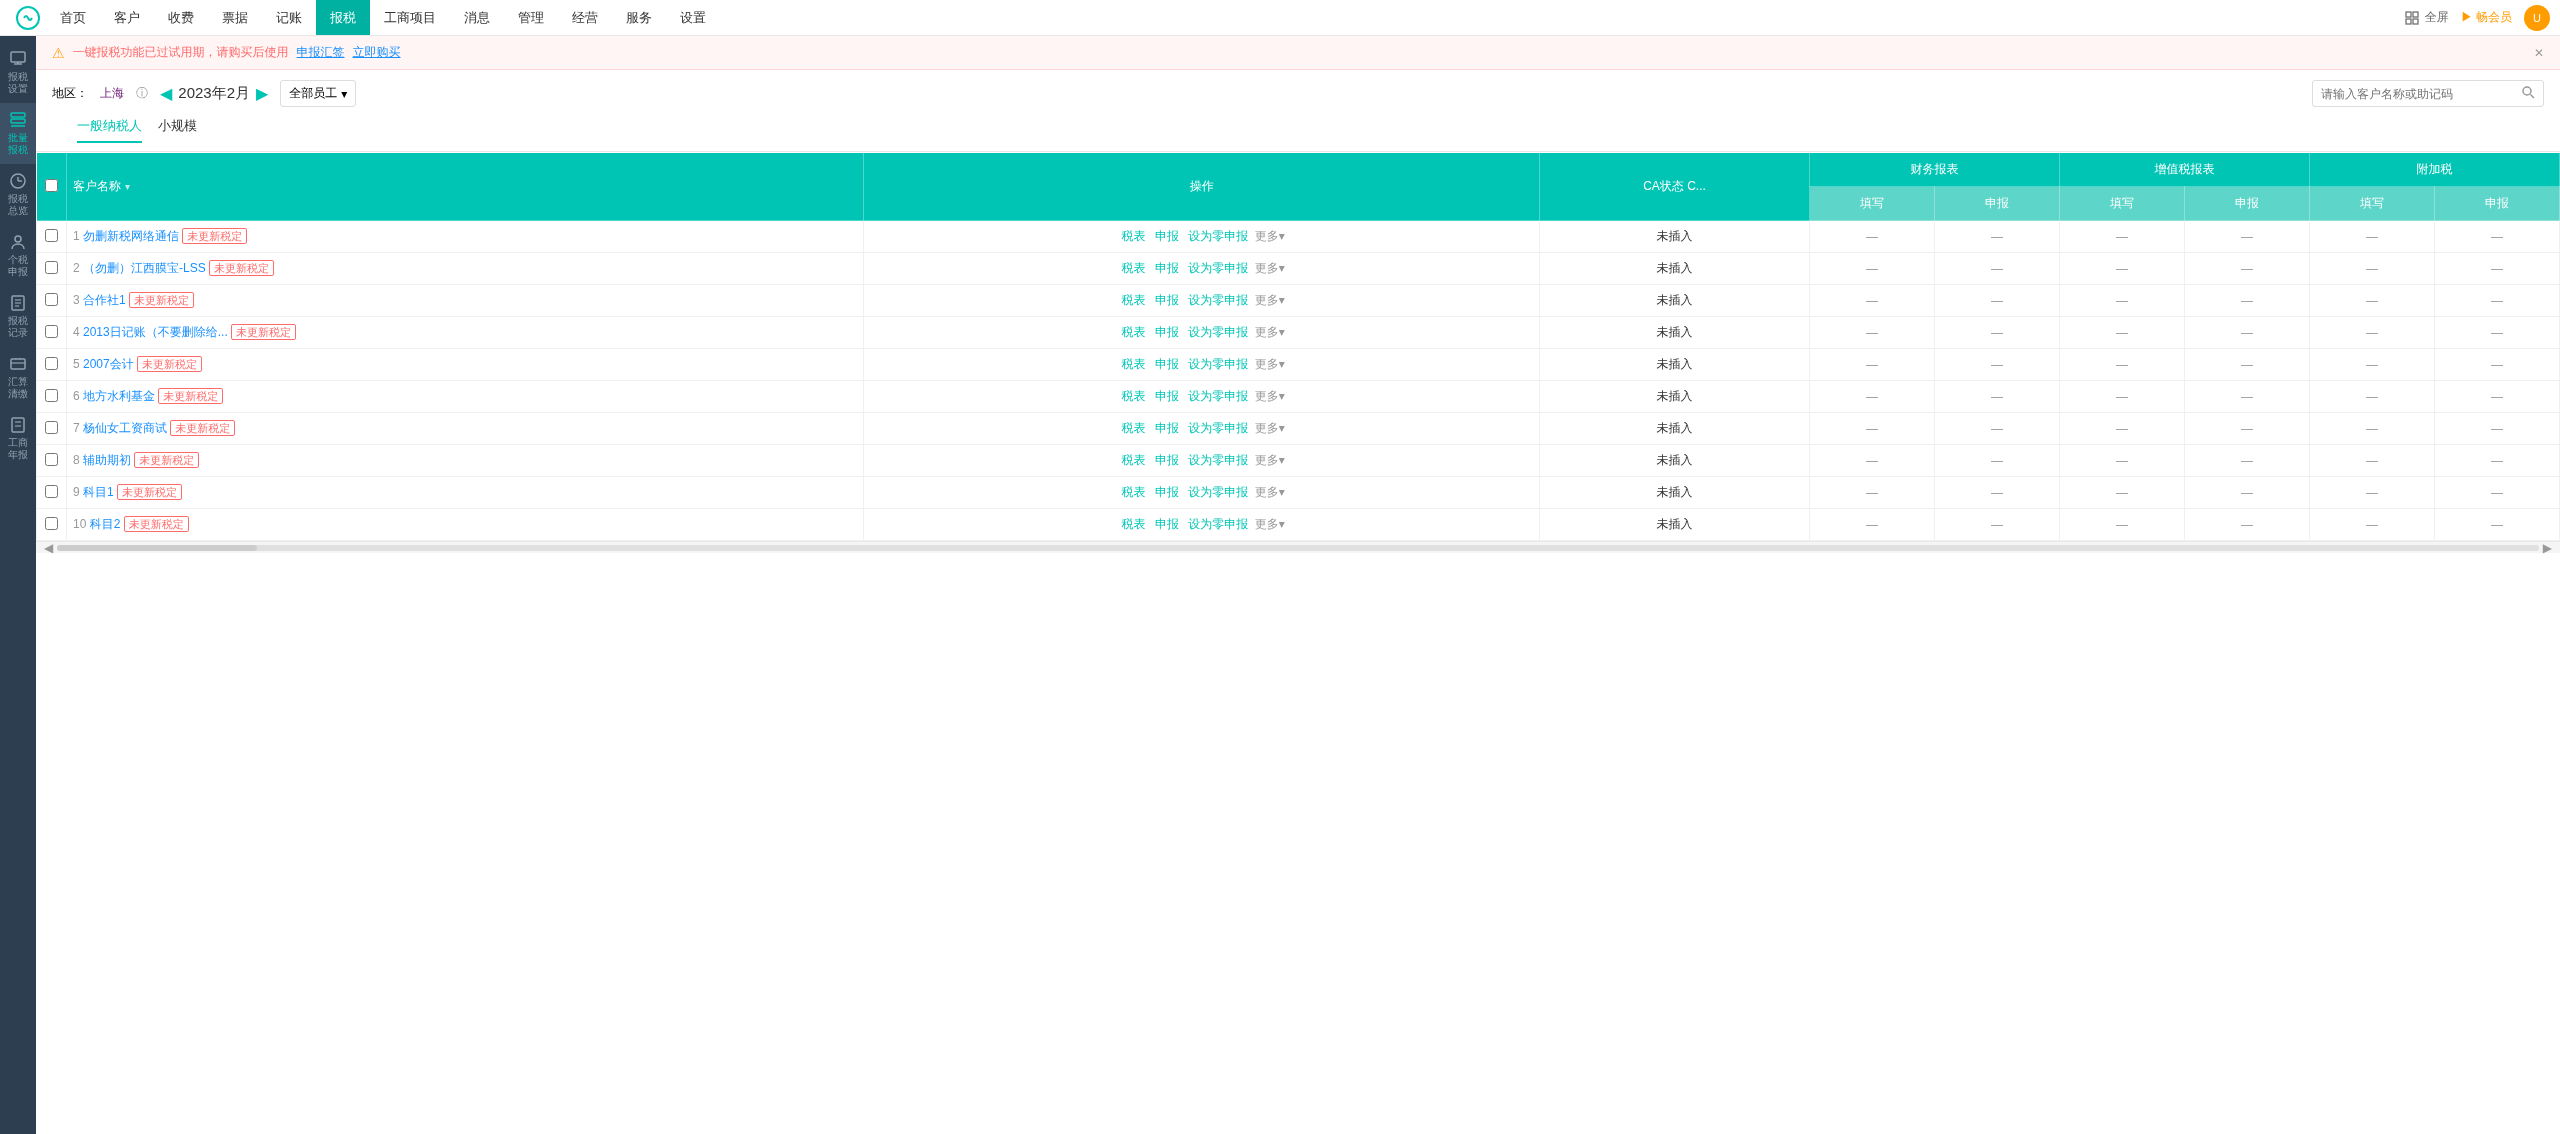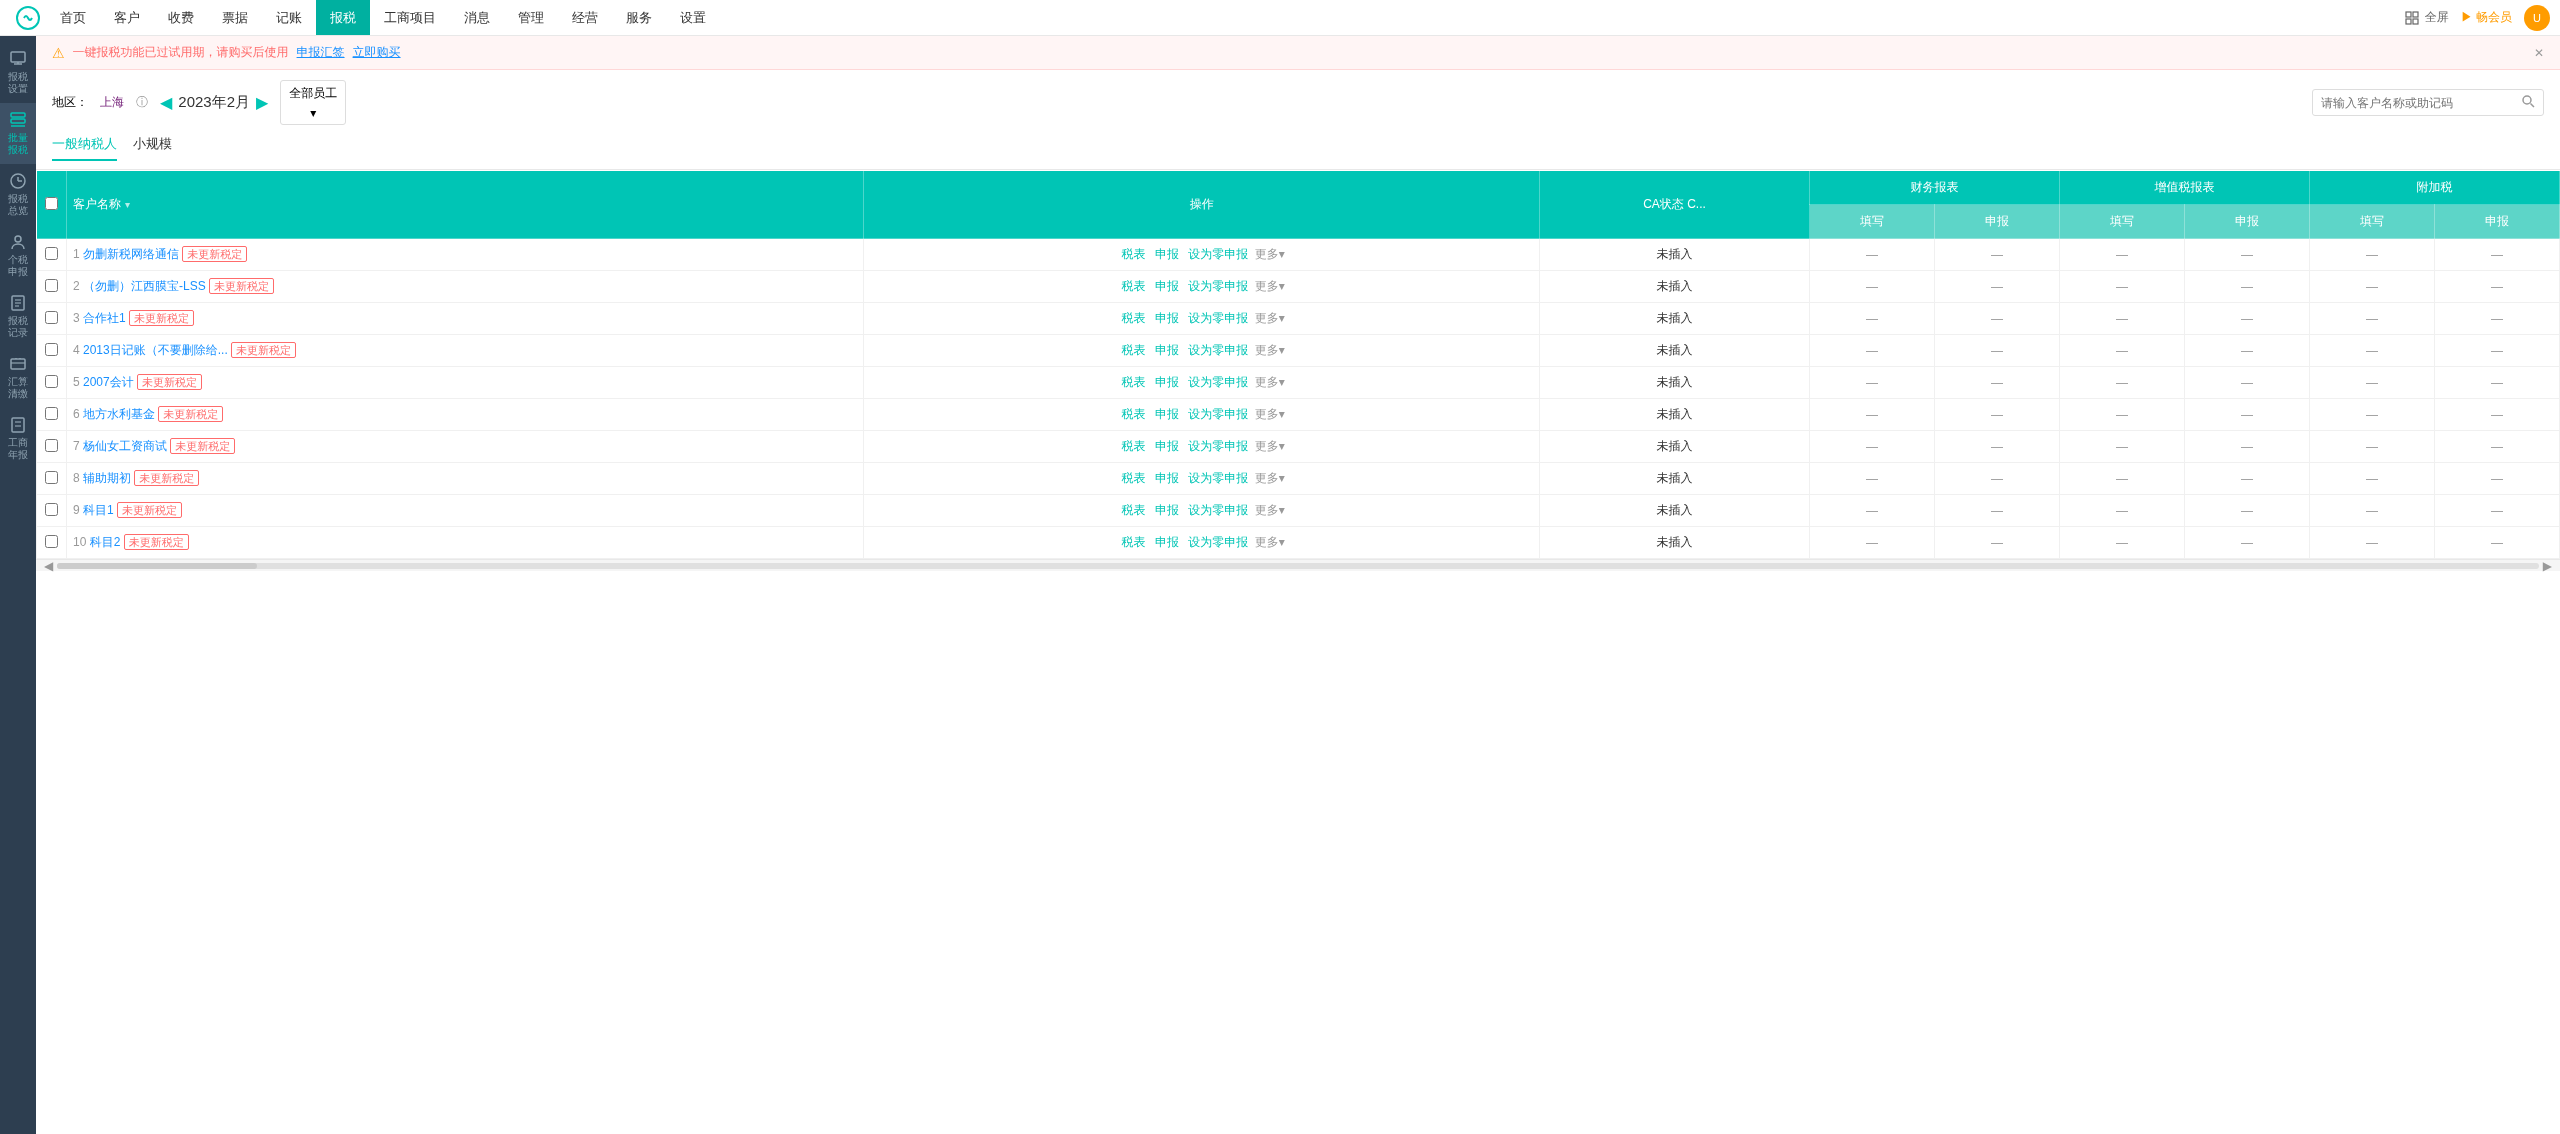--- a/index.html
+++ b/index.html
@@ -42,34 +42,34 @@
     .tab-btn { padding: 6px 20px; border: 1px solid #ddd; background: #fff; cursor: pointer; font-size: 13px; color: #333; }
     .tab-btn.active { background: #00c5b5; color: #fff; border-color: #00c5b5; }
     .tab-btn:first-child { border-radius: 3px 0 0 3px; }
     .tab-btn:last-child { border-radius: 0 3px 3px 0; }
 
     
     .filter-row { padding: 10px 16px; display: flex; align-items: center; gap: 12px; }
     .info-icon { color: #999; cursor: pointer; }
     .date-nav { display: flex; align-items: center; gap: 6px; }
     .date-nav button { background: none; border: none; cursor: pointer; color: #00c5b5; font-size: 16px; }
-    .employee-select { padding: 4px 8px; border: 1px solid #ddd; border-radius: 3px; font-size: 12px; background: #fff; cursor: pointer; display: flex; align-items: center; gap: 4px; flex-direction: column; }
+    .employee-select { padding: 4px 8px; border: 1px solid #ddd; border-radius: 3px; font-size: 12px; background: #fff; cursor: pointer; display: flex; align-items: center; gap: 4px; }
     .search-box { margin-left: auto; display: flex; align-items: center; border: 1px solid #ddd; border-radius: 3px; overflow: hidden; }
     .search-box input { border: none; padding: 4px 8px; font-size: 12px; outline: none; width: 200px; }
     .search-box button { background: none; border: none; padding: 4px 8px; cursor: pointer; color: #999; }
 
     
     .action-row { padding: 0 16px 10px; display: flex; align-items: center; gap: 8px; justify-content: flex-end; }
     .action-btn { padding: 5px 12px; border: 1px solid #ddd; background: #fff; border-radius: 3px; font-size: 12px; cursor: pointer; color: #333; }
     .action-btn.primary { background: #00c5b5; color: #fff; border-color: #00c5b5; }
 
     
     .type-tabs { padding: 0 16px 8px; display: flex; align-items: center; gap: 16px; border-bottom: 1px solid #e8e8e8; margin-bottom: 0; }
     .type-tab { font-size: 13px; color: #333; cursor: pointer; padding-bottom: 6px; border-bottom: 2px solid transparent; }
-    .type-tab.active { color: #00c5b5; border-bottom: 2px solid #00c5b5; }
+    .type-tab.active { color: #00c5b5; border-bottom: 2px solid #00c5b5; margin-left: 25px; }
 
     
     .table-wrap { overflow-x: auto; }
     table { width: 100%; border-collapse: collapse; font-size: 12px; }
     thead tr { background: #00c5b5; color: #fff; }
     thead th { padding: 8px 6px; text-align: center; border: 1px solid rgba(255,255,255,0.3); font-weight: normal; white-space: nowrap; }
     tbody tr { border-bottom: 1px solid #f0f0f0; }
     tbody td { padding: 7px 6px; text-align: center; border: 1px solid #f0f0f0; white-space: nowrap; color: #333; }
     tbody td.left { text-align: left; }
     .checkbox-cell { width: 30px; }

